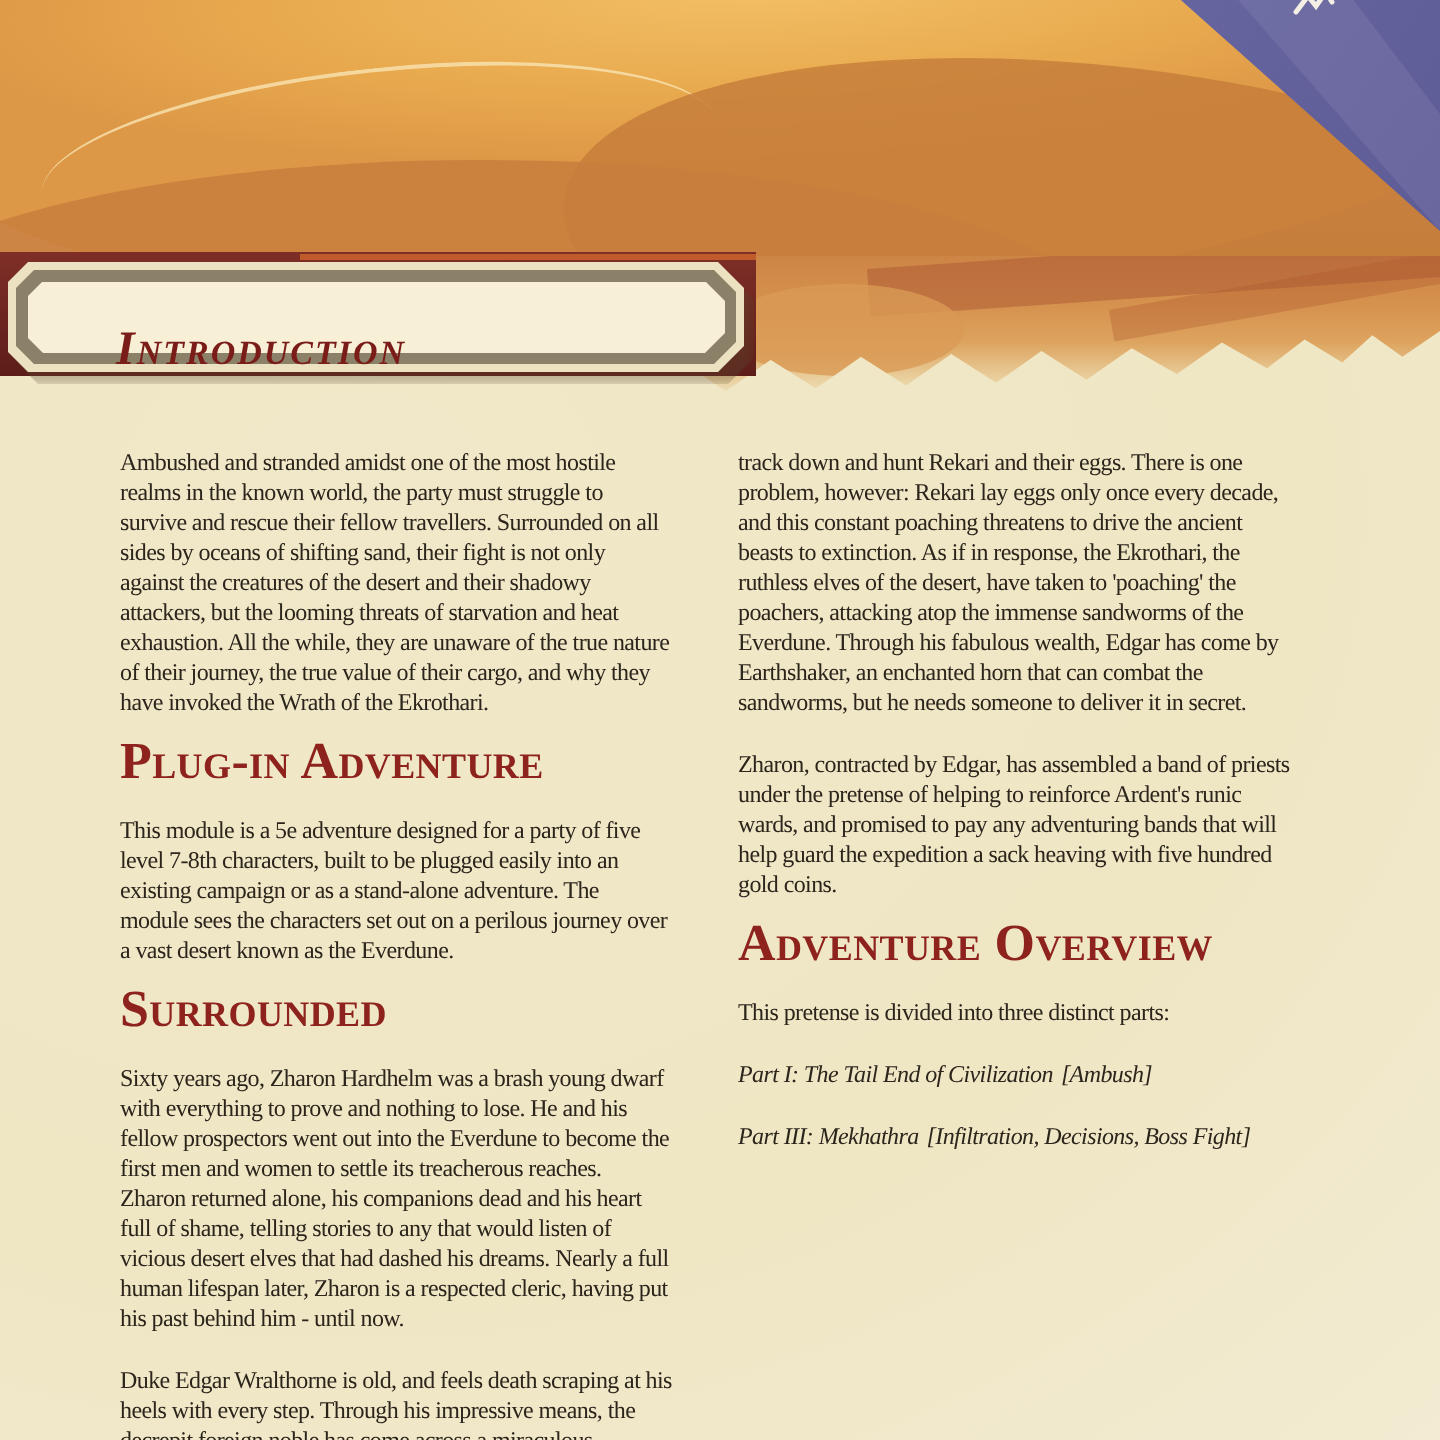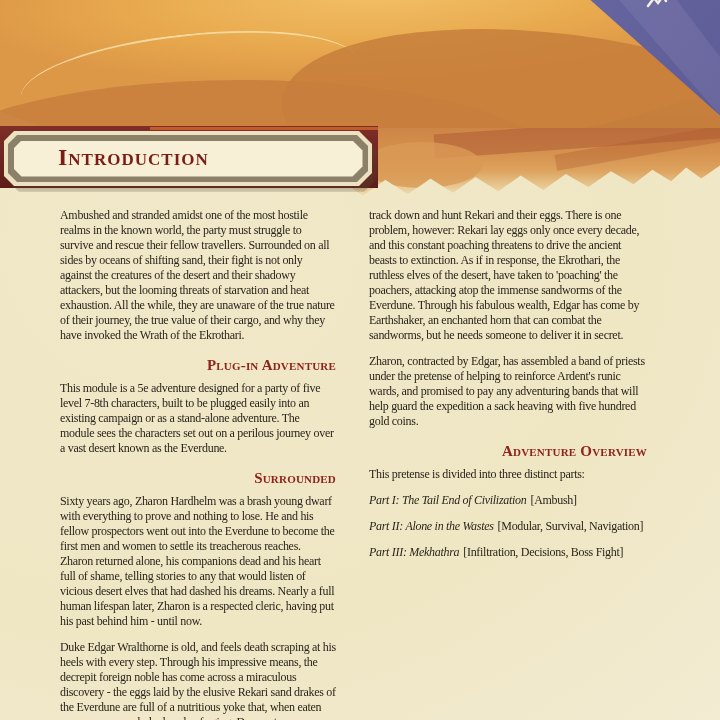--- a/index.html
+++ b/index.html
@@ -43,35 +43,35 @@
   .accent-line{position:absolute;left:150px;top:127px;width:228px;height:3px;background:#c05b2b;z-index:4;}
   .plaque-shadow{position:absolute;left:9px;top:137px;width:368px;height:55px;z-index:4;
     background:rgba(92,74,50,.35);filter:blur(3px);
     clip-path:polygon(0 10px,10px 0,calc(100% - 13px) 0,100% 13px,100% calc(100% - 13px),calc(100% - 13px) 100%,10px 100%,0 calc(100% - 10px));}
   .plaque{position:absolute;left:4px;top:131px;width:368px;height:55px;z-index:5;background:#ece2c2;
     clip-path:polygon(0 10px,10px 0,calc(100% - 13px) 0,100% 13px,100% calc(100% - 13px),calc(100% - 13px) 100%,10px 100%,0 calc(100% - 10px));}
   .plaque-line{position:absolute;inset:4px;background:#8b8168;
     clip-path:polygon(0 9px,9px 0,calc(100% - 11px) 0,100% 11px,100% calc(100% - 11px),calc(100% - 11px) 100%,9px 100%,0 calc(100% - 9px));}
   .plaque-core{position:absolute;inset:5.5px;background:#f7f0d6;
     clip-path:polygon(0 8px,8px 0,calc(100% - 10px) 0,100% 10px,100% calc(100% - 10px),calc(100% - 10px) 100%,8px 100%,0 calc(100% - 8px));}
-  .banner-title{position:absolute;left:58px;top:142px;z-index:6;
+  .banner-title{position:absolute;left:58px;top:160px;z-index:6;
     font-variant:small-caps;font-weight:bold;font-size:24px;line-height:30px;
-    letter-spacing:1px;color:var(--banner-red,#7a1c17);}
+    letter-spacing:1px;color:var(--banner-red,#7a1c17);font-style:italic;}
   
   .col{position:absolute;top:208px;color:var(--body-text,#2b251c);
     font-size:12px;line-height:15px;letter-spacing:-0.3px;z-index:2;}
-  .col p{margin:0 0 11px 0;}
+  .col p{margin:16px 0 11px 0;}
   .col-left{left:60px;width:276px;}
   .col-right{left:369px;width:278px;}
   .heading{font-variant:small-caps;font-weight:bold;color:var(--heading-red,#8e231d);
-    font-size:15px;line-height:22px;letter-spacing:.2px;margin:10px 0 5px 0;text-align:right;}
+    font-size:26px;line-height:22px;letter-spacing:.2px;margin:10px 0 5px 0;}
   .part{margin:0 0 11px 0;}
   .part-head{margin:0;}
   .part-title{font-weight:normal;font-style:italic;}
-  .part-tags{margin-left:4px;}
+  .part-tags{font-style:italic;margin-left:4px;}
   .part-body{margin:0;}
 </style>
 </head>
 <body>
 
 <div class="page">
 
   <div class="illustration">
     <div class="dune-left-pale"></div>
     <div class="dune-main"></div>
@@ -116,21 +116,20 @@
     <p>track down and hunt Rekari and their eggs. There is one problem, however: Rekari lay eggs only once every decade, and this constant poaching threatens to drive the ancient beasts to extinction. As if in response, the Ekrothari, the ruthless elves of the desert, have taken to 'poaching' the poachers, attacking atop the immense sandworms of the Everdune. Through his fabulous wealth, Edgar has come by Earthshaker, an enchanted horn that can combat the sandworms, but he needs someone to deliver it in secret.</p>
     <p>Zharon, contracted by Edgar, has assembled a band of priests under the pretense of helping to reinforce Ardent's runic wards, and promised to pay any adventuring bands that will help guard the expedition a sack heaving with five hundred gold coins.</p>
     <div class="heading">Adventure Overview</div>
     <p>This pretense is divided into three distinct parts:</p>
 
     <div class="part">
       <p class="part-head"><span class="part-title">Part I: The Tail End of Civilization</span><span class="part-tags">[Ambush]</span></p>
     </div>
 
     <div class="part">
-      <p class="part-head"><span class="part-title">Part II: Alone in the Wastes</span><span class="part-tags">[Modular, Survival, Navigation]</span></p>
     </div>
 
     <div class="part">
       <p class="part-head"><span class="part-title">Part III: Mekhathra</span><span class="part-tags">[Infiltration, Decisions, Boss Fight]</span></p>
 
     </div>
   </div>
 
 </div>
 

